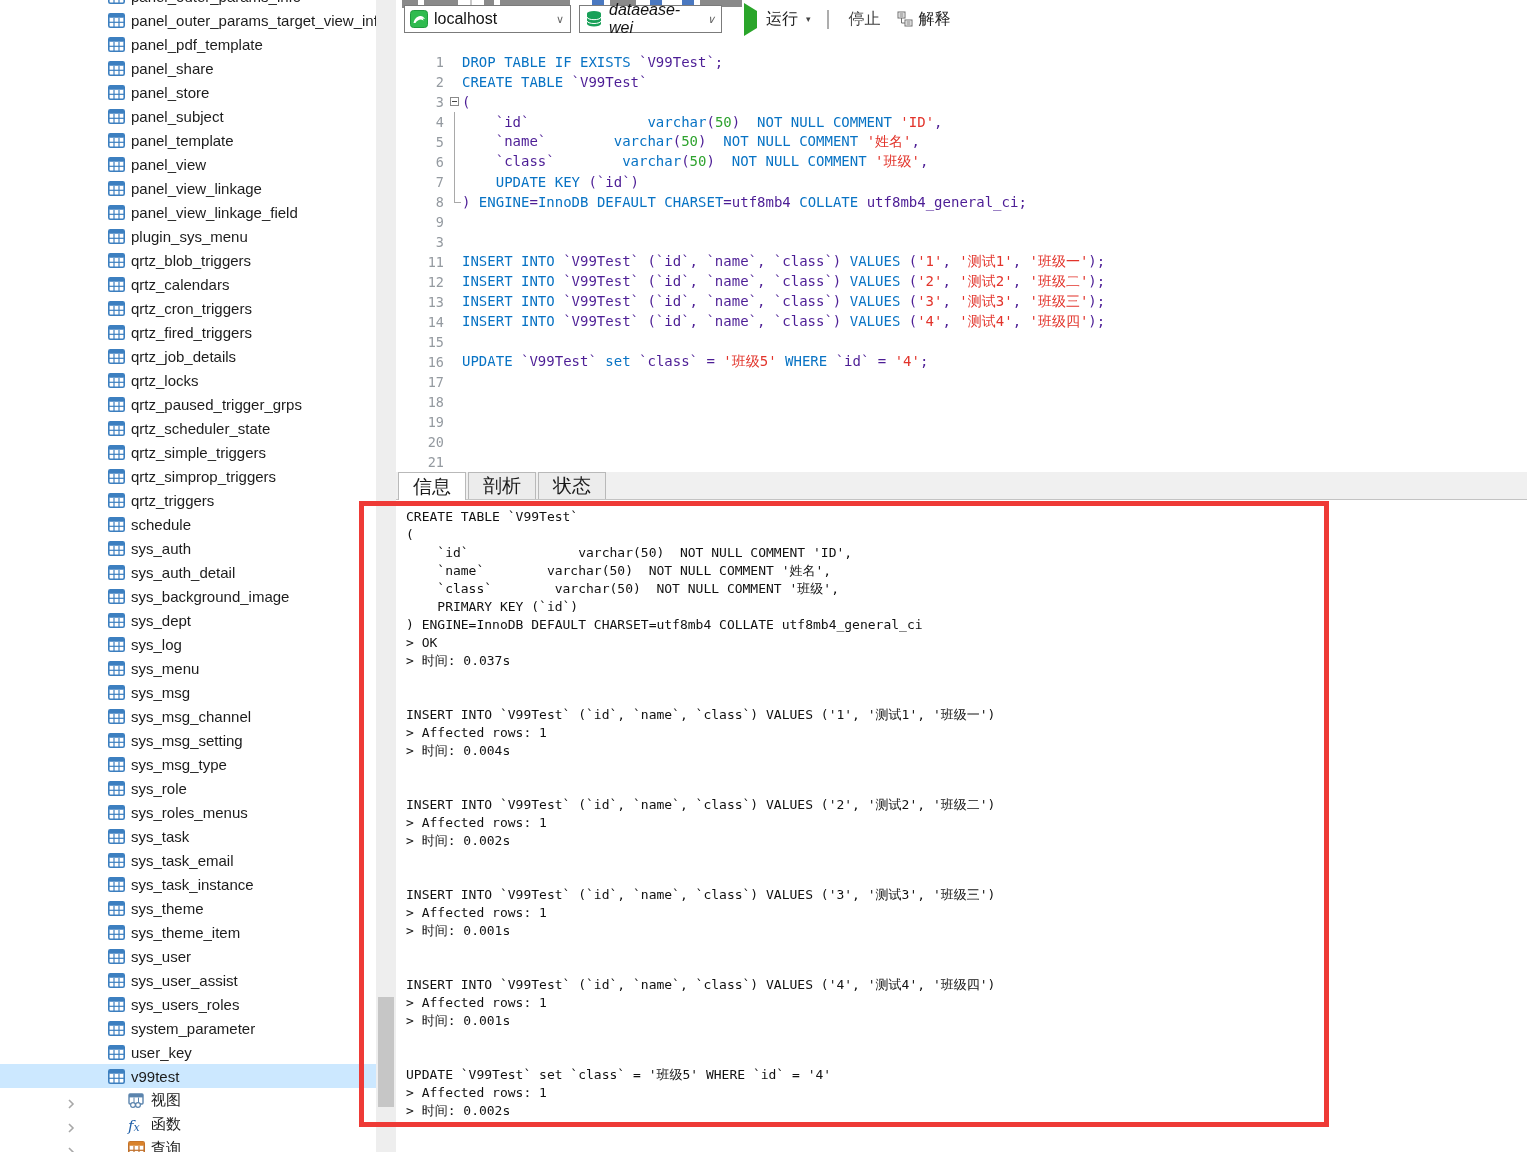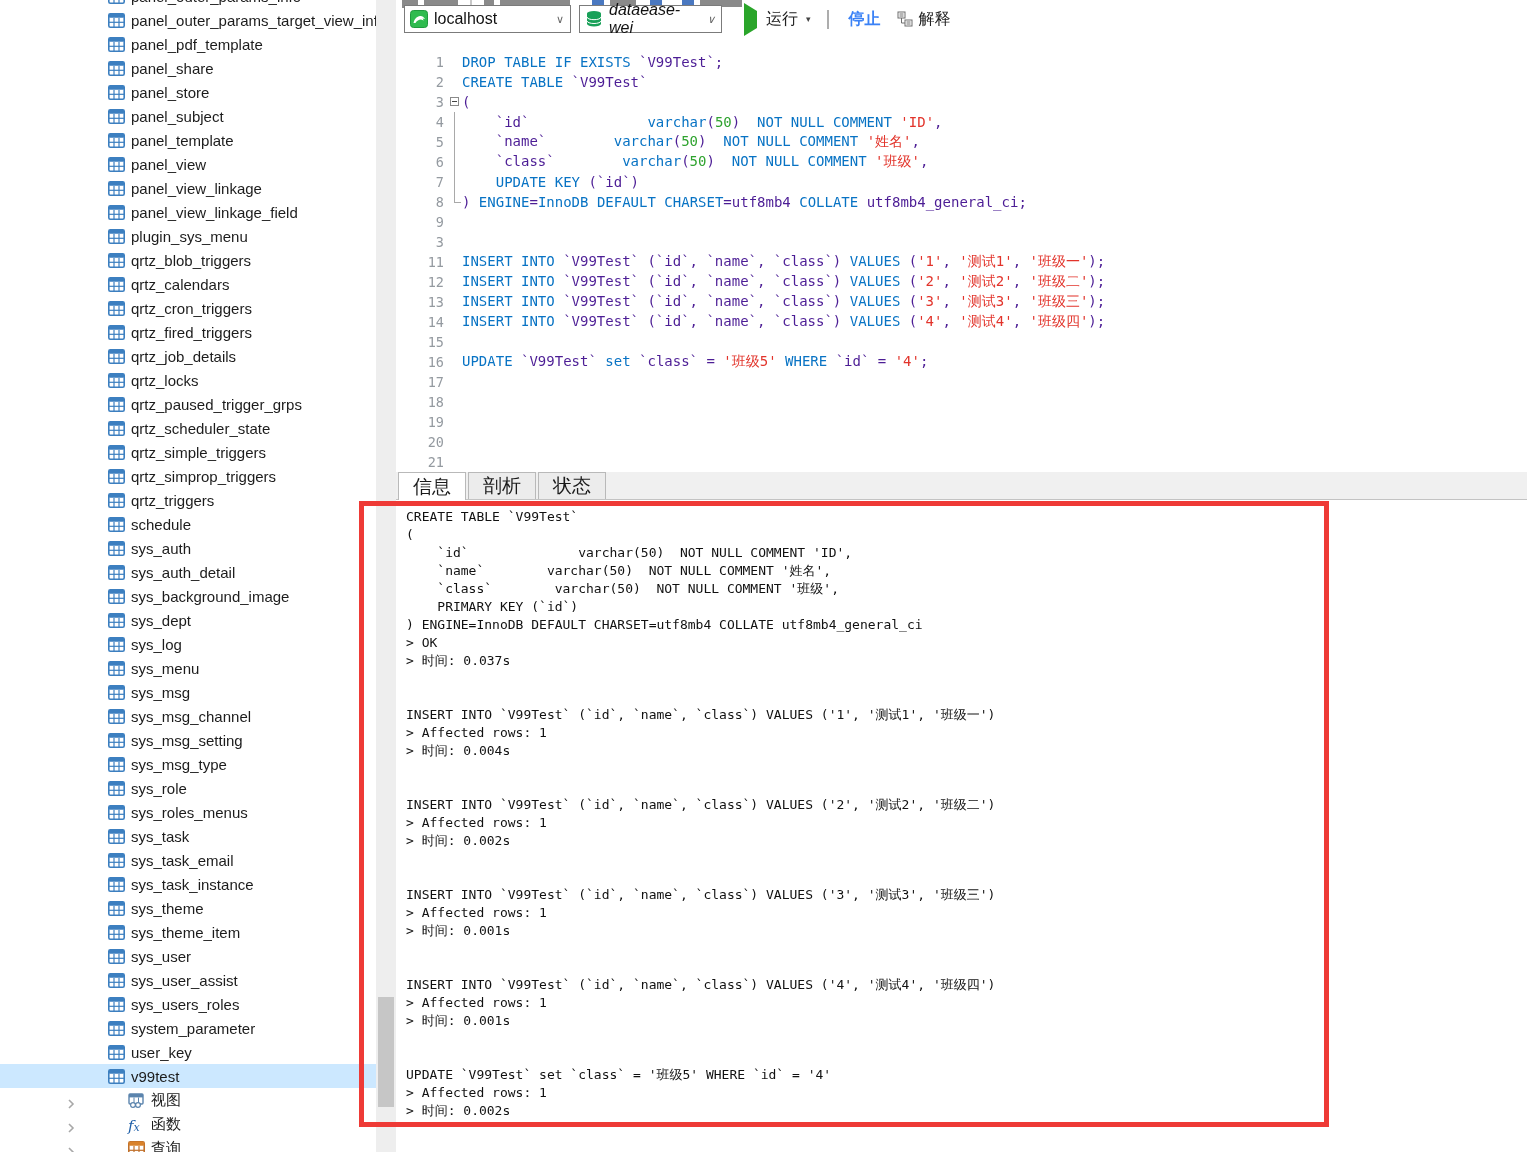--- a/index.html
+++ b/index.html
@@ -31,21 +31,21 @@
   .toolbar{position:absolute;left:0;top:2px;width:100%;height:34px;display:flex;align-items:center;}
   .combo{
     display:flex;align-items:center;border:1px solid #7b7b7b;background:#fff;height:28px;
     box-sizing:border-box;font-size:16px;color:#111;padding:0 6px 0 5px;
   }
   .combo .cicon{width:18px;height:18px;margin-right:6px;flex:0 0 auto;}
   .combo .cval{flex:1 1 auto;}
   .combo .carrow{color:#666;font-size:11px;margin-left:8px;}
   .tbtn{display:flex;align-items:center;font-size:16px;color:#222;margin-left:16px;justify-content:center;}
   .tbtn .bicon{width:16px;height:16px;margin-right:6px;}
-  .tbtn.disabled{color:#3b82f6;font-weight:bold;}
+  .tbtn.disabled{color:#404040;}
   .runcaret{font-size:9px;color:#444;margin-left:8px;}
   .play{width:0;height:0;border-left:13px solid #2aa52a;border-top:8px solid transparent;border-bottom:8px solid transparent;}
   .stopsq{width:13px;height:13px;background:#c3c3c3;border:1px solid #adadad;box-sizing:border-box;}
   
   .editor{position:absolute;left:0;top:52px;width:100%;height:420px;font-family:"DejaVu Sans Mono","Liberation Mono",monospace;font-size:14px;}
   .eline{height:20px;display:flex;align-items:center;white-space:pre;}
   .eline .lnum{width:48px;text-align:right;color:#949aa0;font-size:13.5px;flex:0 0 auto;padding-right:4px;}
   .eline .fold{width:14px;height:20px;flex:0 0 auto;position:relative;}
   .fold .fbox{position:absolute;left:2px;top:5px;width:9px;height:9px;border:1px solid #8a8a8a;background:#fff;box-sizing:border-box;}
   .fold .fbox:after{content:"";position:absolute;left:1px;top:3px;width:5px;height:1px;background:#444;}

